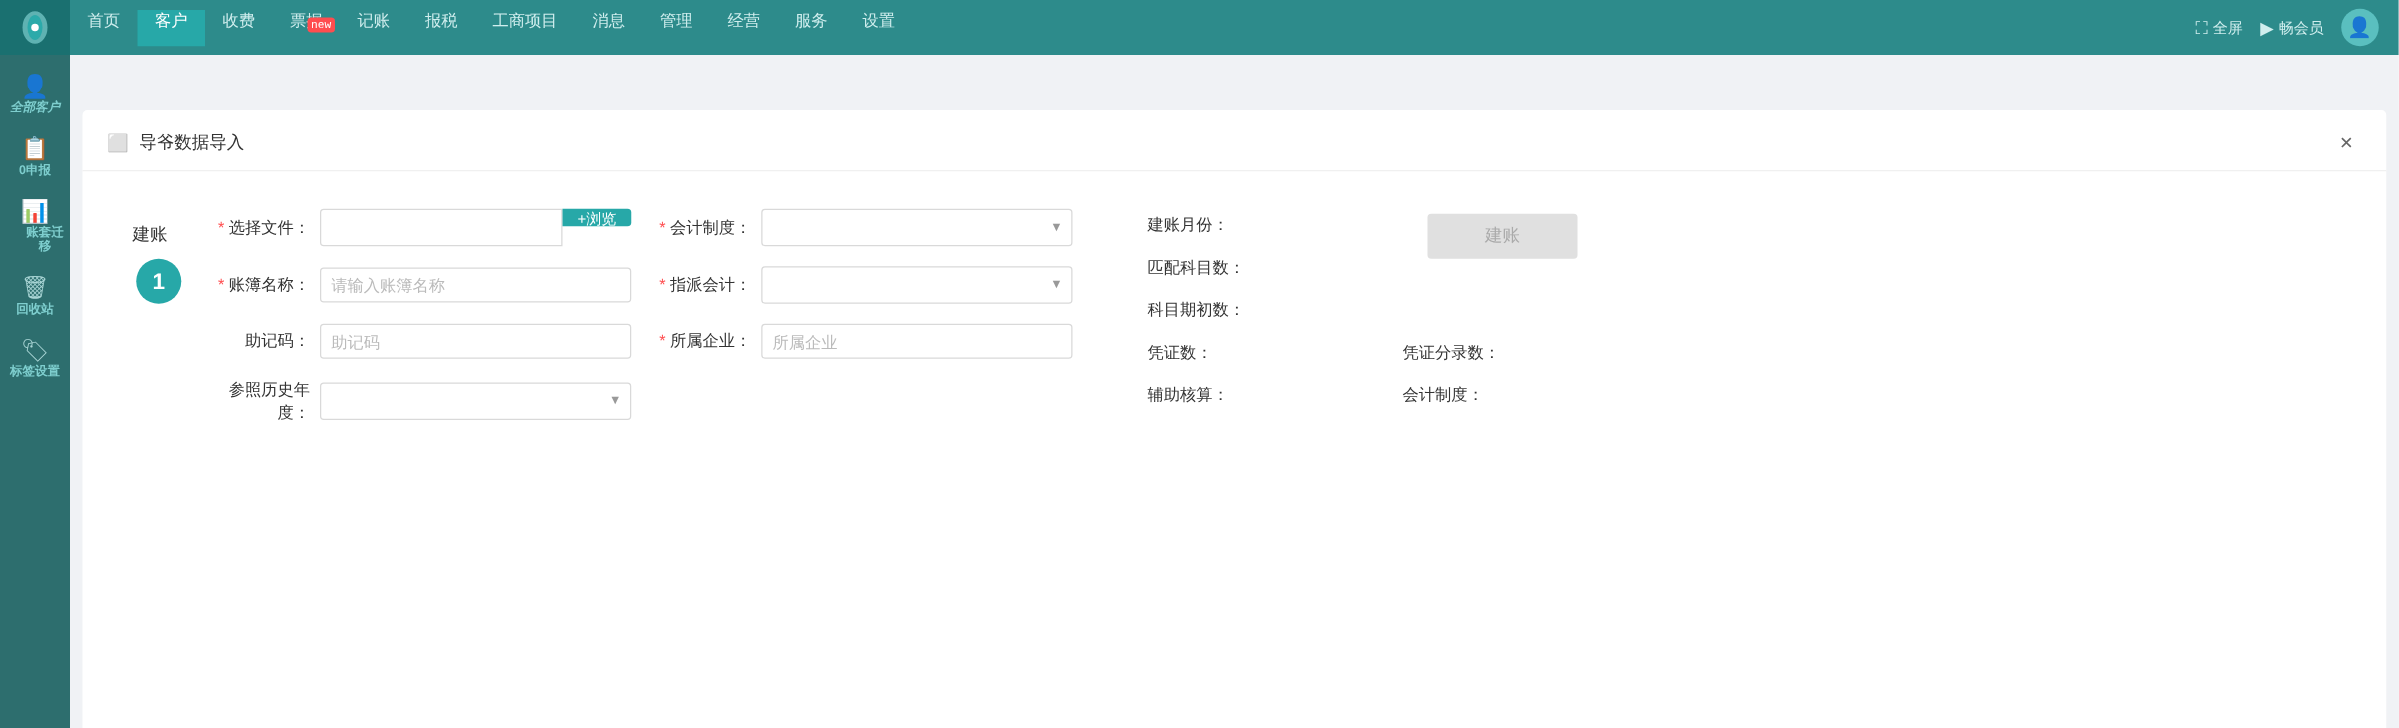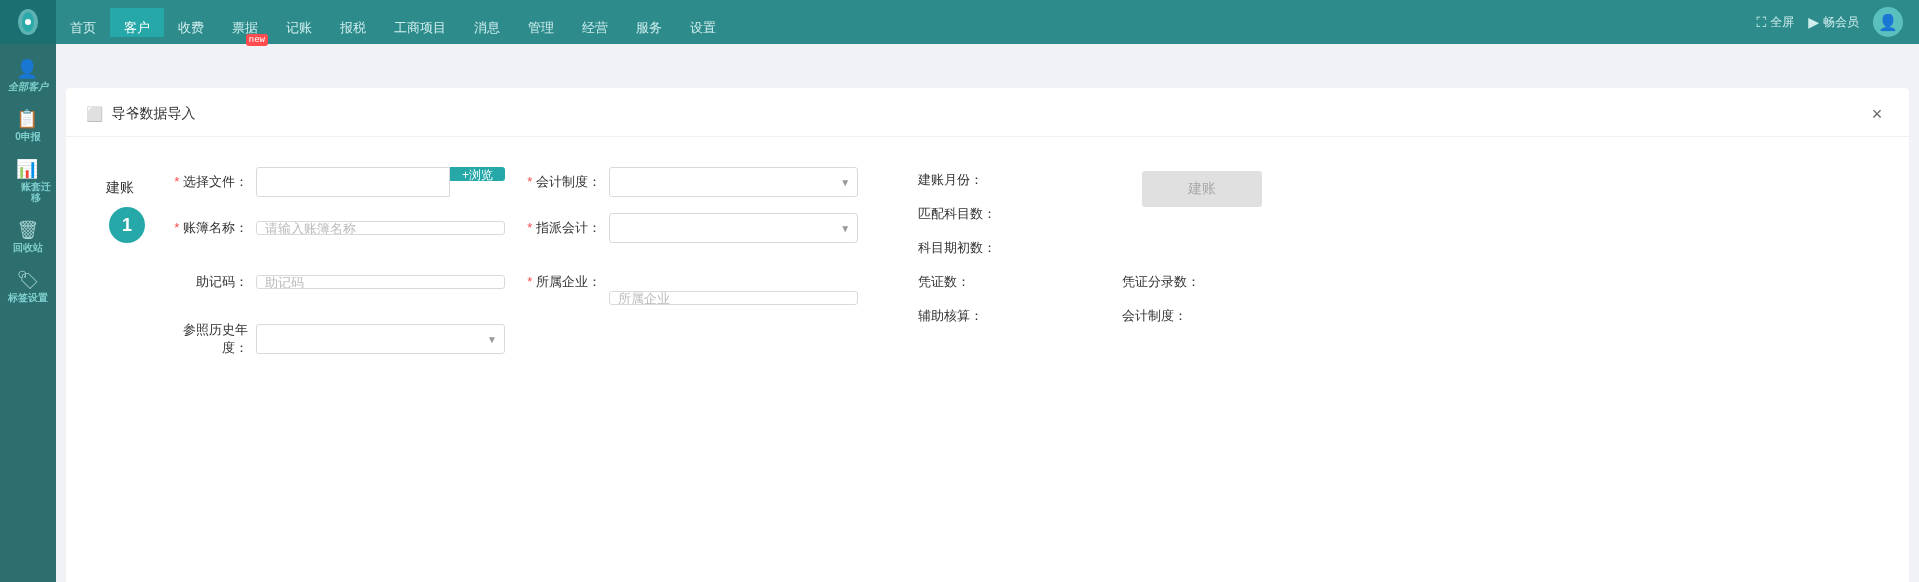--- a/index.html
+++ b/index.html
@@ -28,42 +28,41 @@
     .topnav-items {
       display: flex;
       align-items: center;
       flex: 1;
       height: 100%;
     }
     .topnav-item {
       padding: 0 14px;
       height: 29px;
       display: flex;
-      align-items: flex-end;
+      align-items: flex-start;
       cursor: pointer;
       color: #d0eeee;
       font-size: 13px;
       position: relative;
       font-family: Liberation Mono, monospace;
     }
     .topnav-item.active {
       background: #27a8a8;
       color: #fff;
     }
     .topnav-item .badge-new {
       position: absolute;
       top: 6px;
       right: 4px;
       background: #ff4d4f;
       color: #fff;
       font-size: 9px;
       padding: 1px 3px;
       border-radius: 3px;
       line-height: 1.2;
-      margin-top: 20px;
     }
     .topnav-right {
       display: flex;
       align-items: center;
       padding: 0 16px;
       gap: 14px;
       color: #d0eeee;
       font-size: 12px;
     }
     .topnav-right-btn {
@@ -203,21 +202,21 @@
     .form-label {
       width: 80px;
       text-align: right;
       color: #333;
       font-size: 13px;
       flex-shrink: 0;
     }
     .form-control {
       flex: 1;
       min-width: 180px;
-      height: 14px;
+      height: 28px;
       border: 1px solid #d9d9d9;
       border-radius: 3px;
       padding: 0 8px;
       font-size: 13px;
       color: #333;
       outline: none;
       background: #fff;
     }
     .form-control::placeholder { color: #bbb; }
     .form-select-wrapper {
@@ -492,21 +491,21 @@
 
           <div class="form-row">
             <span class="form-label">助记码：</span>
             <input type="text" class="form-control" style="min-width: 200px;" placeholder="助记码">
           </div>
 
           <div class="form-row">
             <span class="form-label">
               <span style="color:#ff4d4f;">*</span> 所属企业：
             </span>
-            <input type="text" class="form-control" style="min-width: 200px; margin-top: 32px;" placeholder="所属企业">
+            <input type="text" class="form-control" style="min-width: 200px;" placeholder="所属企业">
           </div>
 
           <div class="form-row">
             <span class="form-label">参照历史年度：</span>
             <div class="form-select-wrapper">
               <select class="form-select">
                 <option value=""></option>
               </select>
               <span class="select-arrow">▼</span>
             </div>

